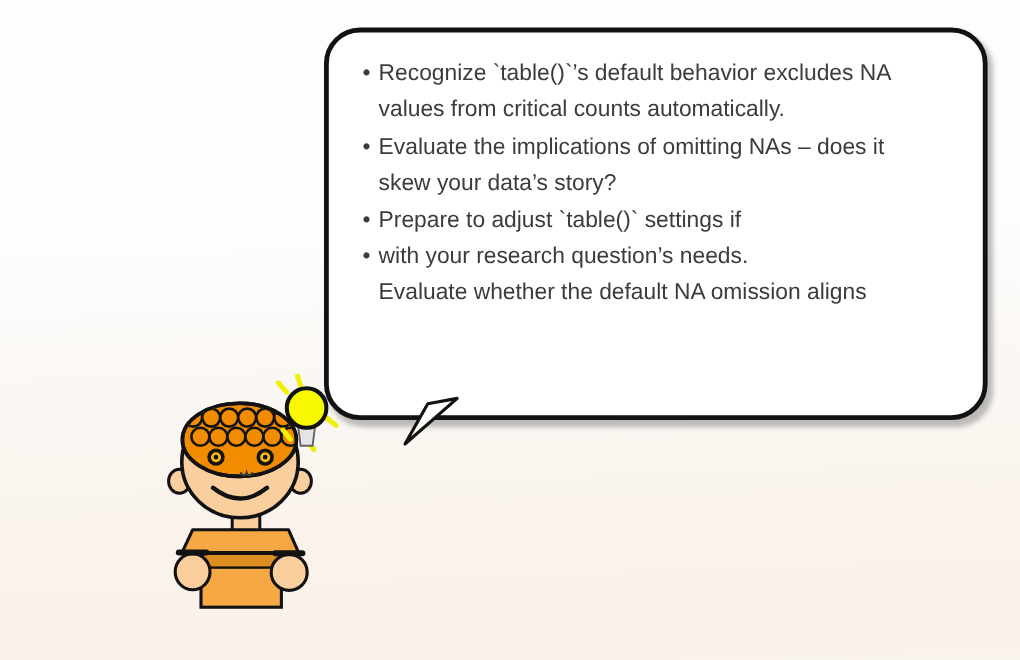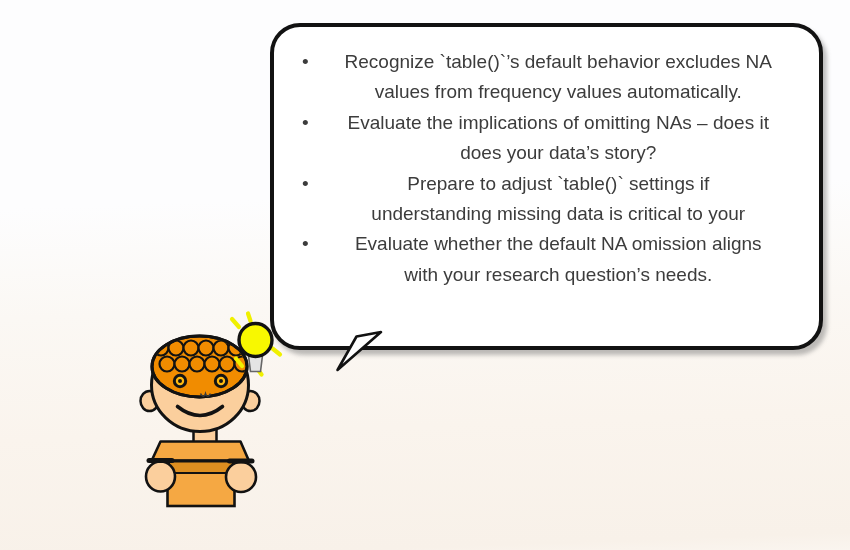--- a/index.html
+++ b/index.html
@@ -11,58 +11,57 @@
   }
   .speech-bubble {
     position:absolute; left:270px; top:23px; width:553px; height:327px;
     background:#ffffff; border:4.5px solid #121212; border-radius:30px;
     box-shadow:4px 5px 4px rgba(110,110,110,0.45);
     padding:20px 18px 0 28px;
     color:#3c3c3c; font-size:19px; line-height:30.4px;
   }
   .bullet-item { display:flex; align-items:flex-start; }
   .bullet-dot { flex:0 0 13.5px; }
-  .bullet-lines { flex:1 1 auto;text-align:center; }
+  .bullet-lines { flex:1 1 auto; }
   .bullet-line { white-space:nowrap; }
   .tail-svg, .character-svg { position:absolute; }
   .tail-svg { left:320px; top:318px; }
   .character-svg { left:136px; top:306px; }
 </style>
 </head>
 <body>
 
 <div class="stage">
 
   <div class="speech-bubble">
     <div class="bullet-item">
       <span class="bullet-dot">•</span>
       <div class="bullet-lines">
         <div class="bullet-line">Recognize `table()`’s default behavior excludes NA</div>
-        <div class="bullet-line">values from frequency values automatically.</div>
+        <div class="bullet-line">values from critical counts automatically.</div>
       </div>
     </div>
     <div class="bullet-item">
       <span class="bullet-dot">•</span>
       <div class="bullet-lines">
         <div class="bullet-line">Evaluate the implications of omitting NAs – does it</div>
-        <div class="bullet-line">does your data’s story?</div>
+        <div class="bullet-line">skew your data’s story?</div>
       </div>
     </div>
     <div class="bullet-item">
       <span class="bullet-dot">•</span>
       <div class="bullet-lines">
         <div class="bullet-line">Prepare to adjust `table()` settings if</div>
-        <div class="bullet-line">understanding missing data is critical to your</div>
       </div>
     </div>
     <div class="bullet-item">
       <span class="bullet-dot">•</span>
       <div class="bullet-lines">
+        <div class="bullet-line">with your research question’s needs.</div>
         <div class="bullet-line">Evaluate whether the default NA omission aligns</div>
-        <div class="bullet-line">with your research question’s needs.</div>
       </div>
     </div>
   </div>
 
   <svg class="tail-svg" width="80" height="62" viewBox="320 318 80 62">
     <polygon points="381,332 356.5,336.5 337.5,370" fill="#ffffff" stroke="#121212" stroke-width="2.6" stroke-linejoin="round"></polygon>
   </svg>
 
   <svg class="character-svg" width="154" height="206" viewBox="136 306 154 206">
     <defs>

